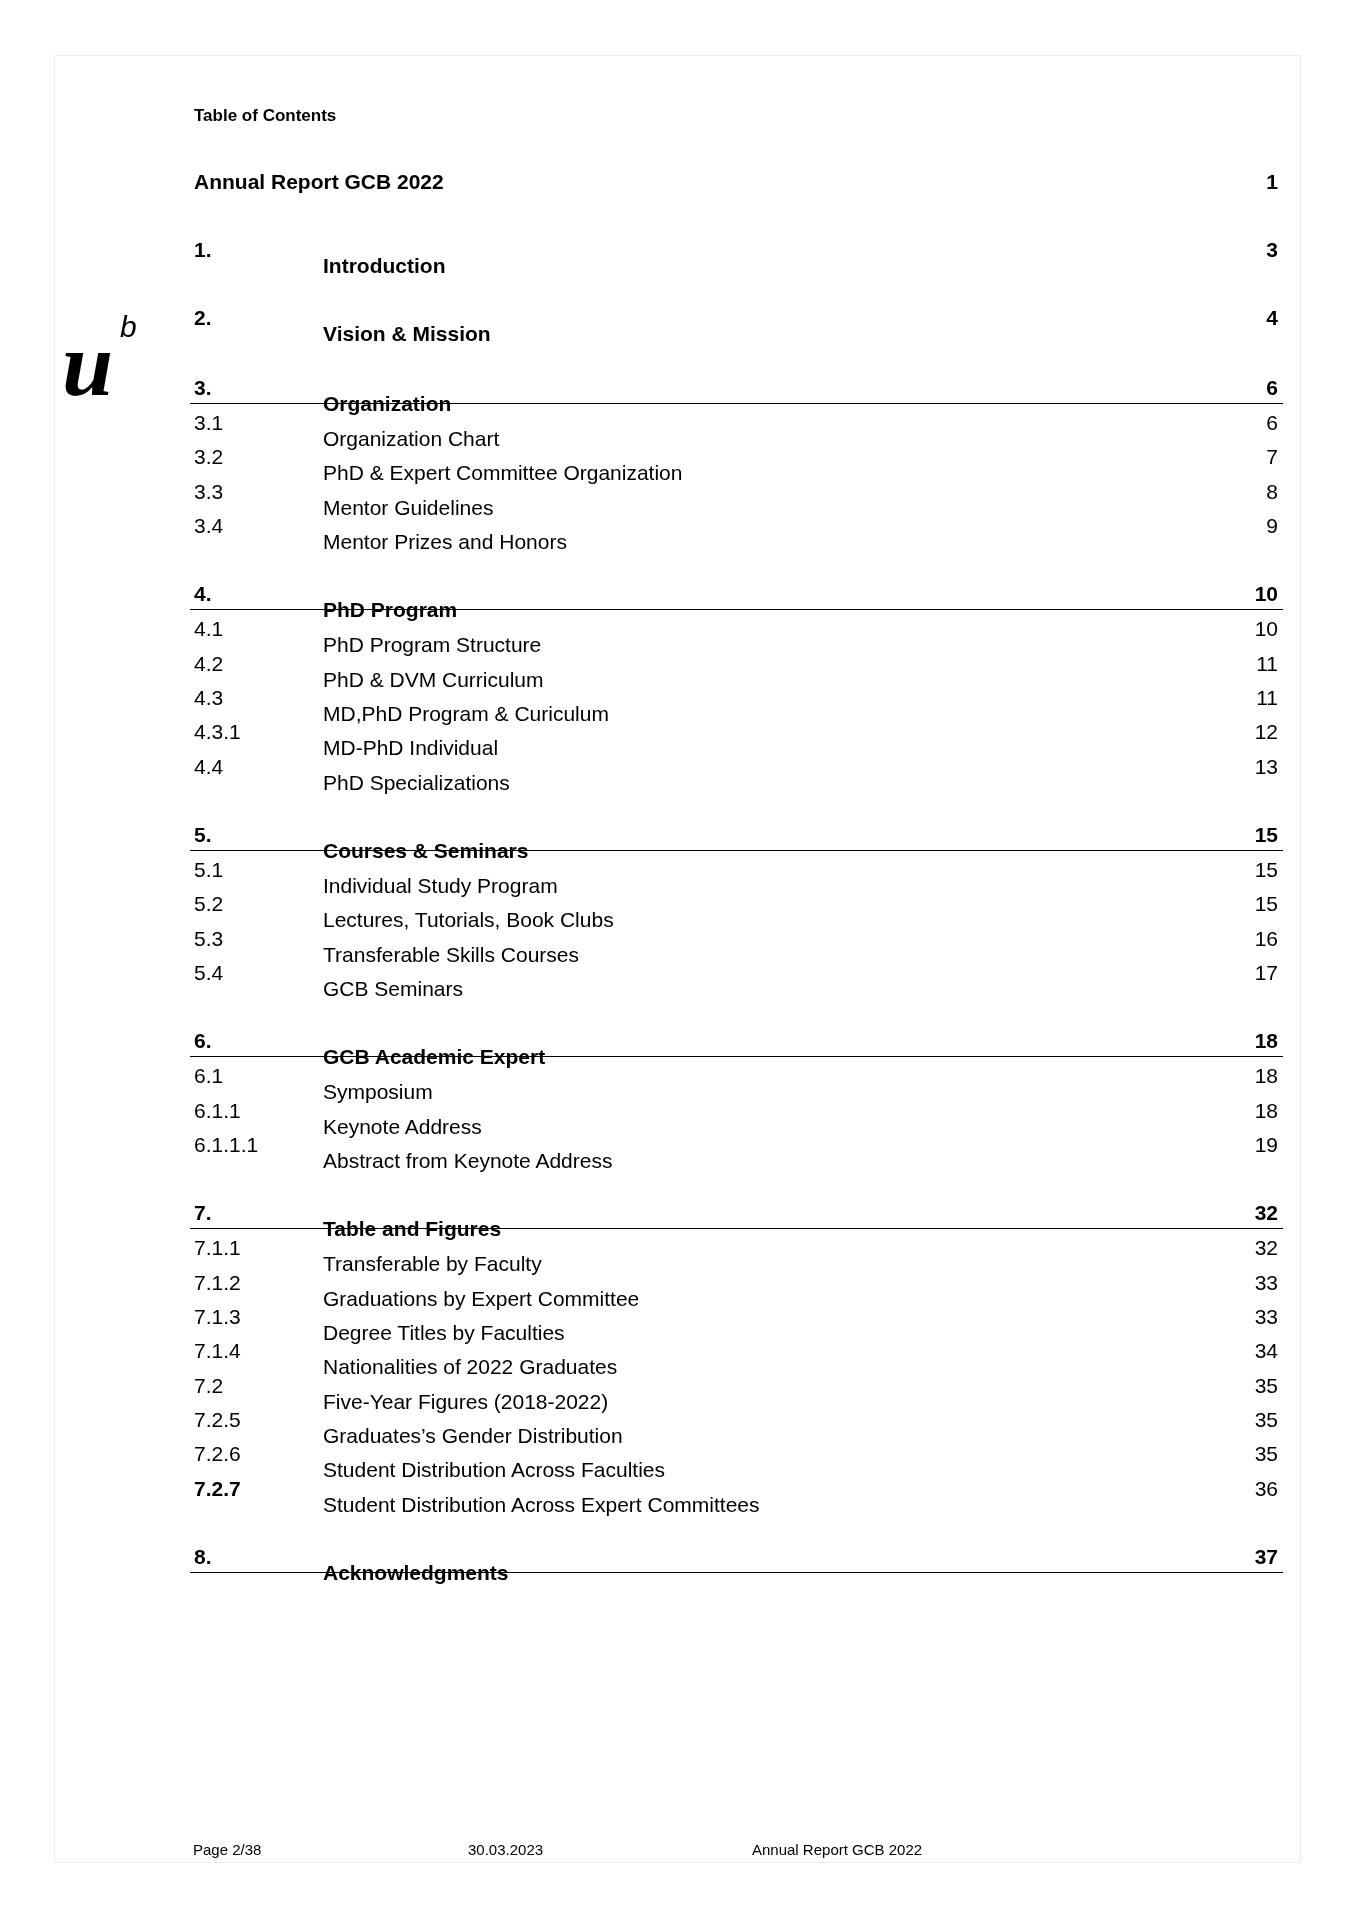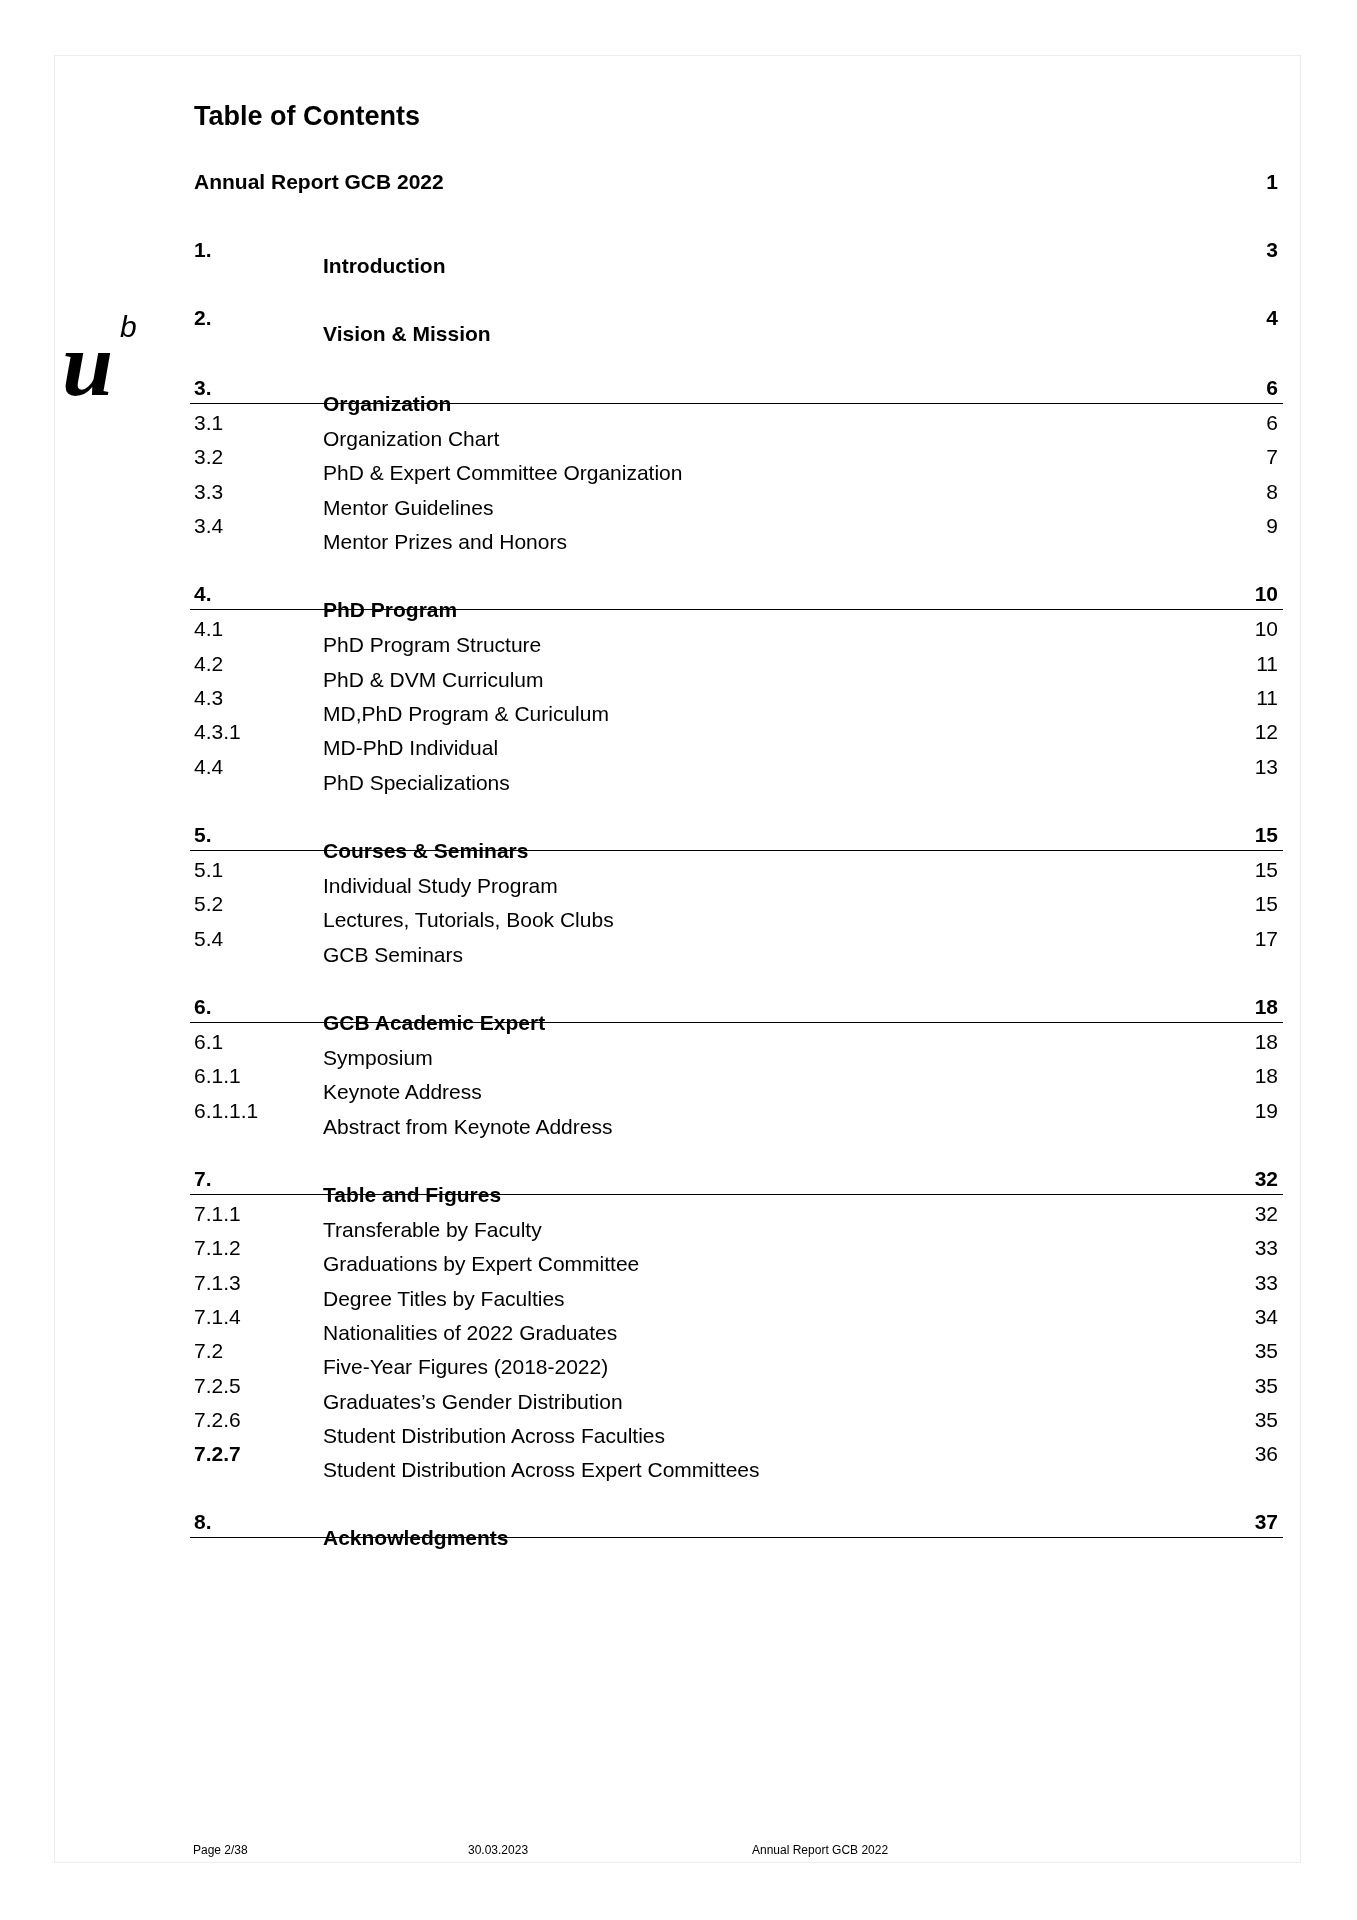--- a/index.html
+++ b/index.html
@@ -11,27 +11,27 @@
   .logo-u { position:absolute; left:0; top:0; font-family:"Liberation Serif", serif;
             font-weight:bold; font-style:italic; font-size:92px; line-height:92px; }
   .logo-b { position:absolute; left:58px; top:-6px; font-family:"Liberation Sans", sans-serif;
             font-style:italic; font-size:30px; line-height:30px; font-weight:normal; }
   .toc { position:absolute; left:190px; top:98.5px; width:1093px; }
   .row { position:relative; height:34.3px; line-height:34.3px; font-size:21px; white-space:nowrap; }
   .row .num { position:absolute; left:4px; top:0; }
   .row .label { position:absolute; left:133px; top:16px; }
   .row .page { position:absolute; right:5px; top:0; left:auto; width:auto; height:auto; border:none; }
   .bold { font-weight:bold; }
-  .toc-title { height:34.3px; line-height:34.3px; font-size:27px; font-weight:bold; padding-left:4px; }
+  .toc-title { height:34.3px; line-height:34.3px; font-size:17px; font-weight:bold; padding-left:4px; }
   .doc-title-row { margin-top:32.7px; }
   .top-entry { margin-top:33.7px; }
   .hdr { height:30px; line-height:30px; border-bottom:1.5px solid #000; margin-bottom:2.35px; font-weight:bold; }
   .section.first .hdr { margin-top:36.85px; }
   .section + .section .hdr { margin-top:35.85px; }
-  .footer { position:absolute; top:1840px; font-size:12px; line-height:20px; white-space:nowrap; }
+  .footer { position:absolute; top:1840px; font-size:15px; line-height:20px; white-space:nowrap; }
 </style>
 </head>
 <body>
 
 <div class="page"></div>
 
 <div class="logo">
   <span class="logo-u">u</span>
   <span class="logo-b">b</span>
 </div>
@@ -126,20 +126,25 @@
           <span class="num">5.1</span>
           <span class="label">Individual Study Program</span>
           <span class="page">15</span>
         </div>
         <div class="row">
           <span class="num">5.2</span>
           <span class="label">Lectures, Tutorials, Book Clubs</span>
           <span class="page">15</span>
         </div>
         <div class="row">
+          <span class="num">5.3</span>
+          <span class="label">Transferable Skills Courses</span>
+          <span class="page">16</span>
+        </div>
+        <div class="row">
           <span class="num">5.4</span>
           <span class="label">GCB Seminars</span>
           <span class="page">17</span>
         </div>
       </div>
       <div class="section">
         <div class="row hdr">
           <span class="num">6.</span>
           <span class="label">GCB Academic Expert</span>
           <span class="page">18</span>

